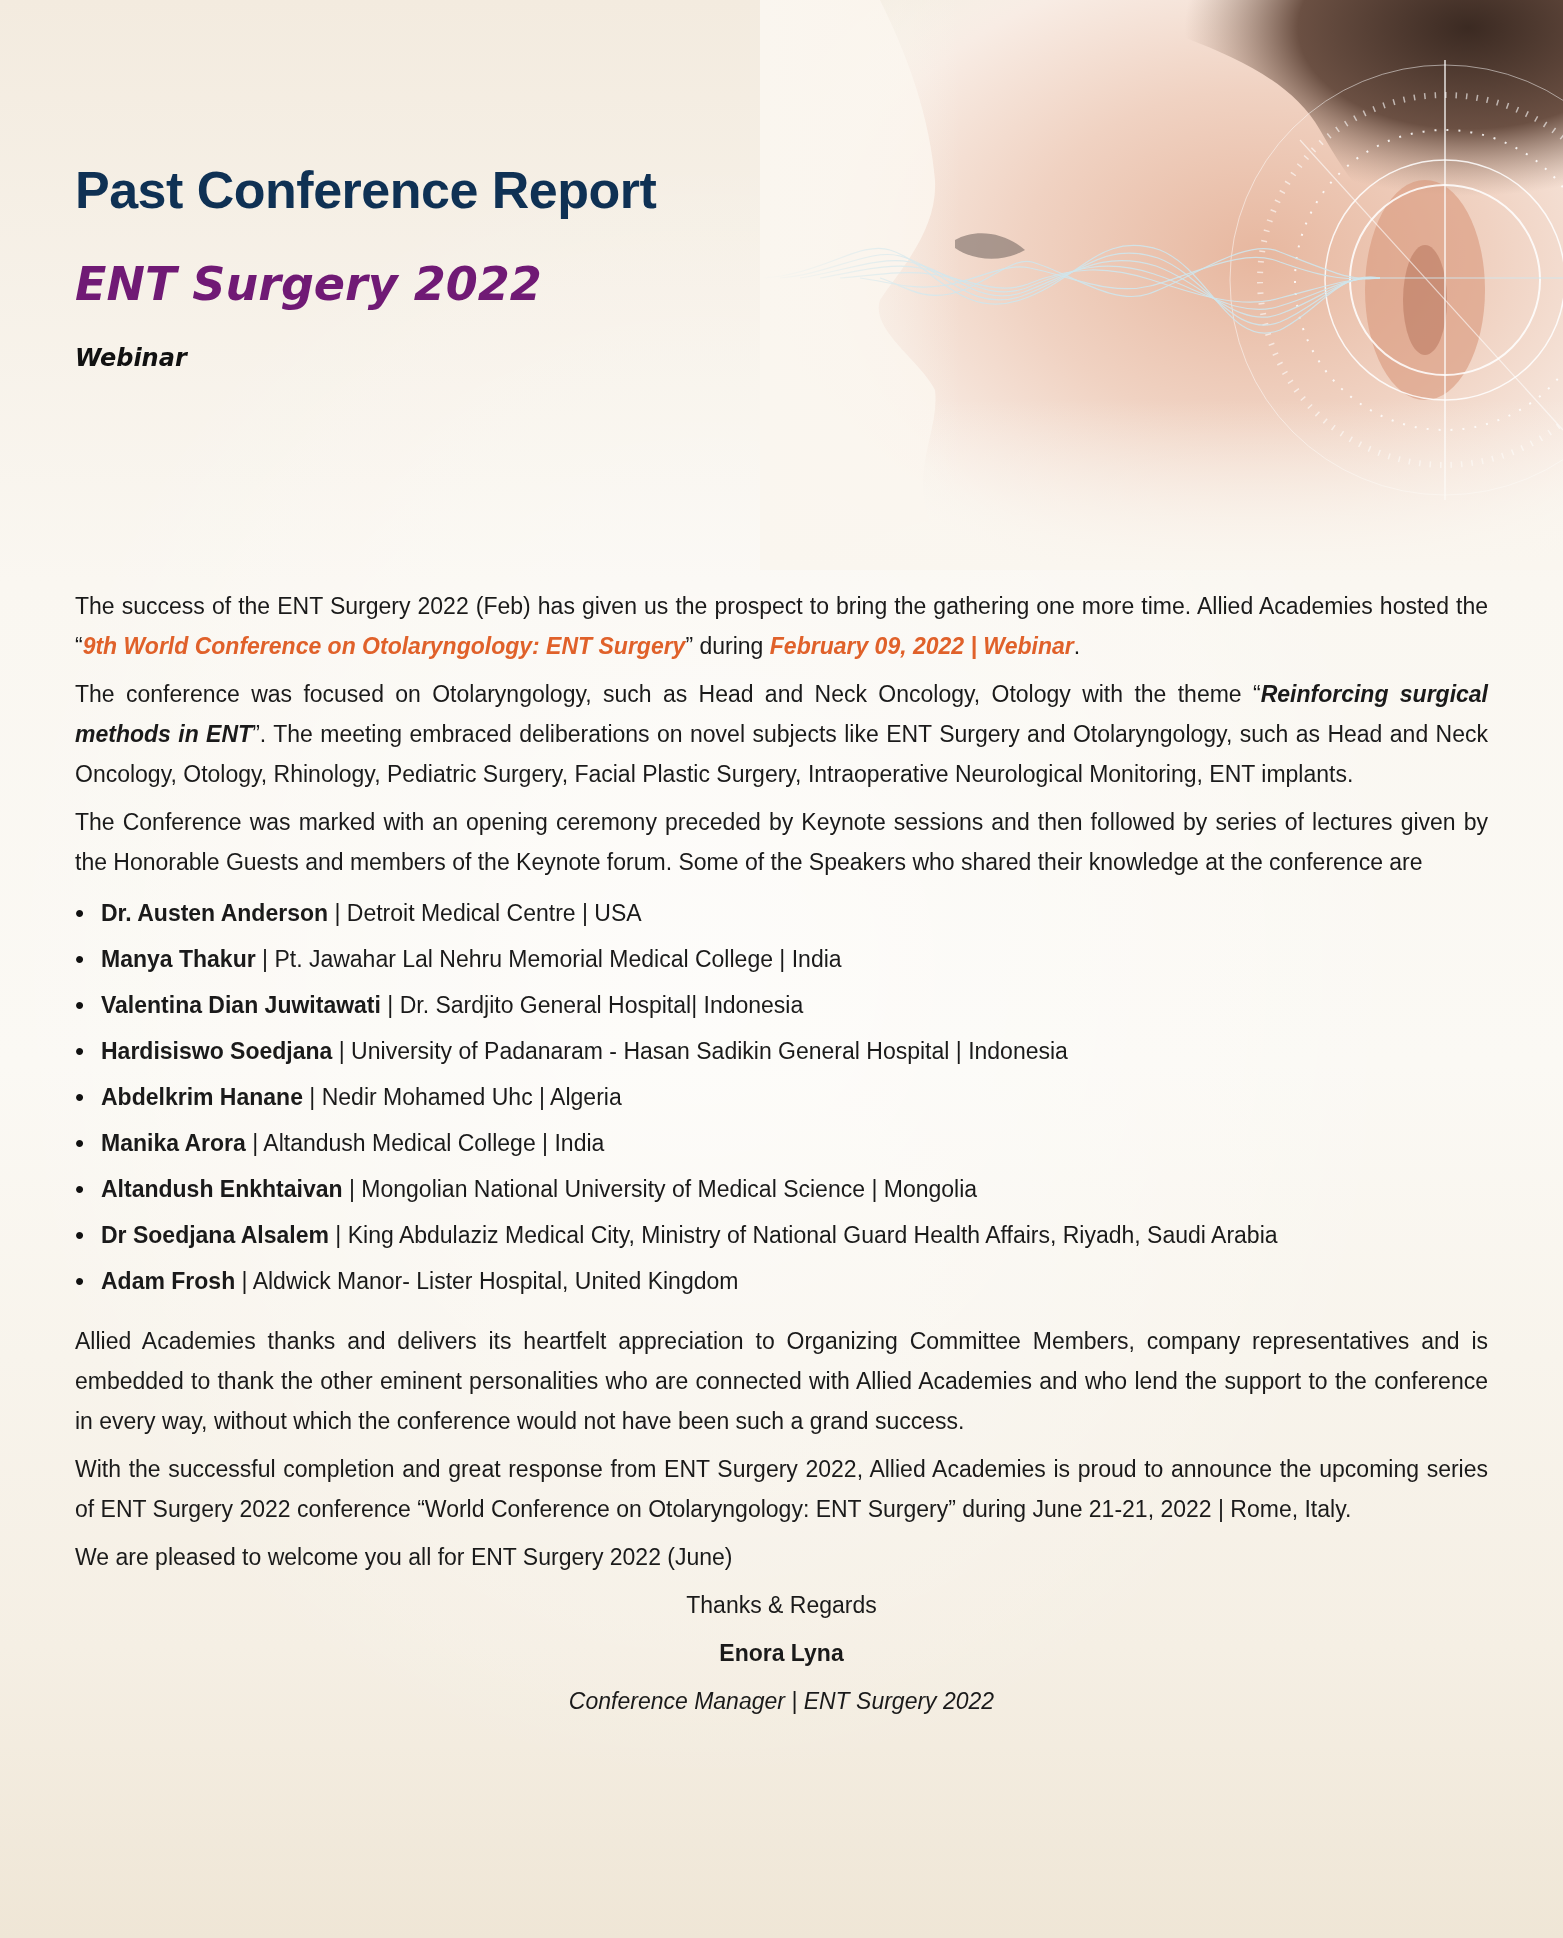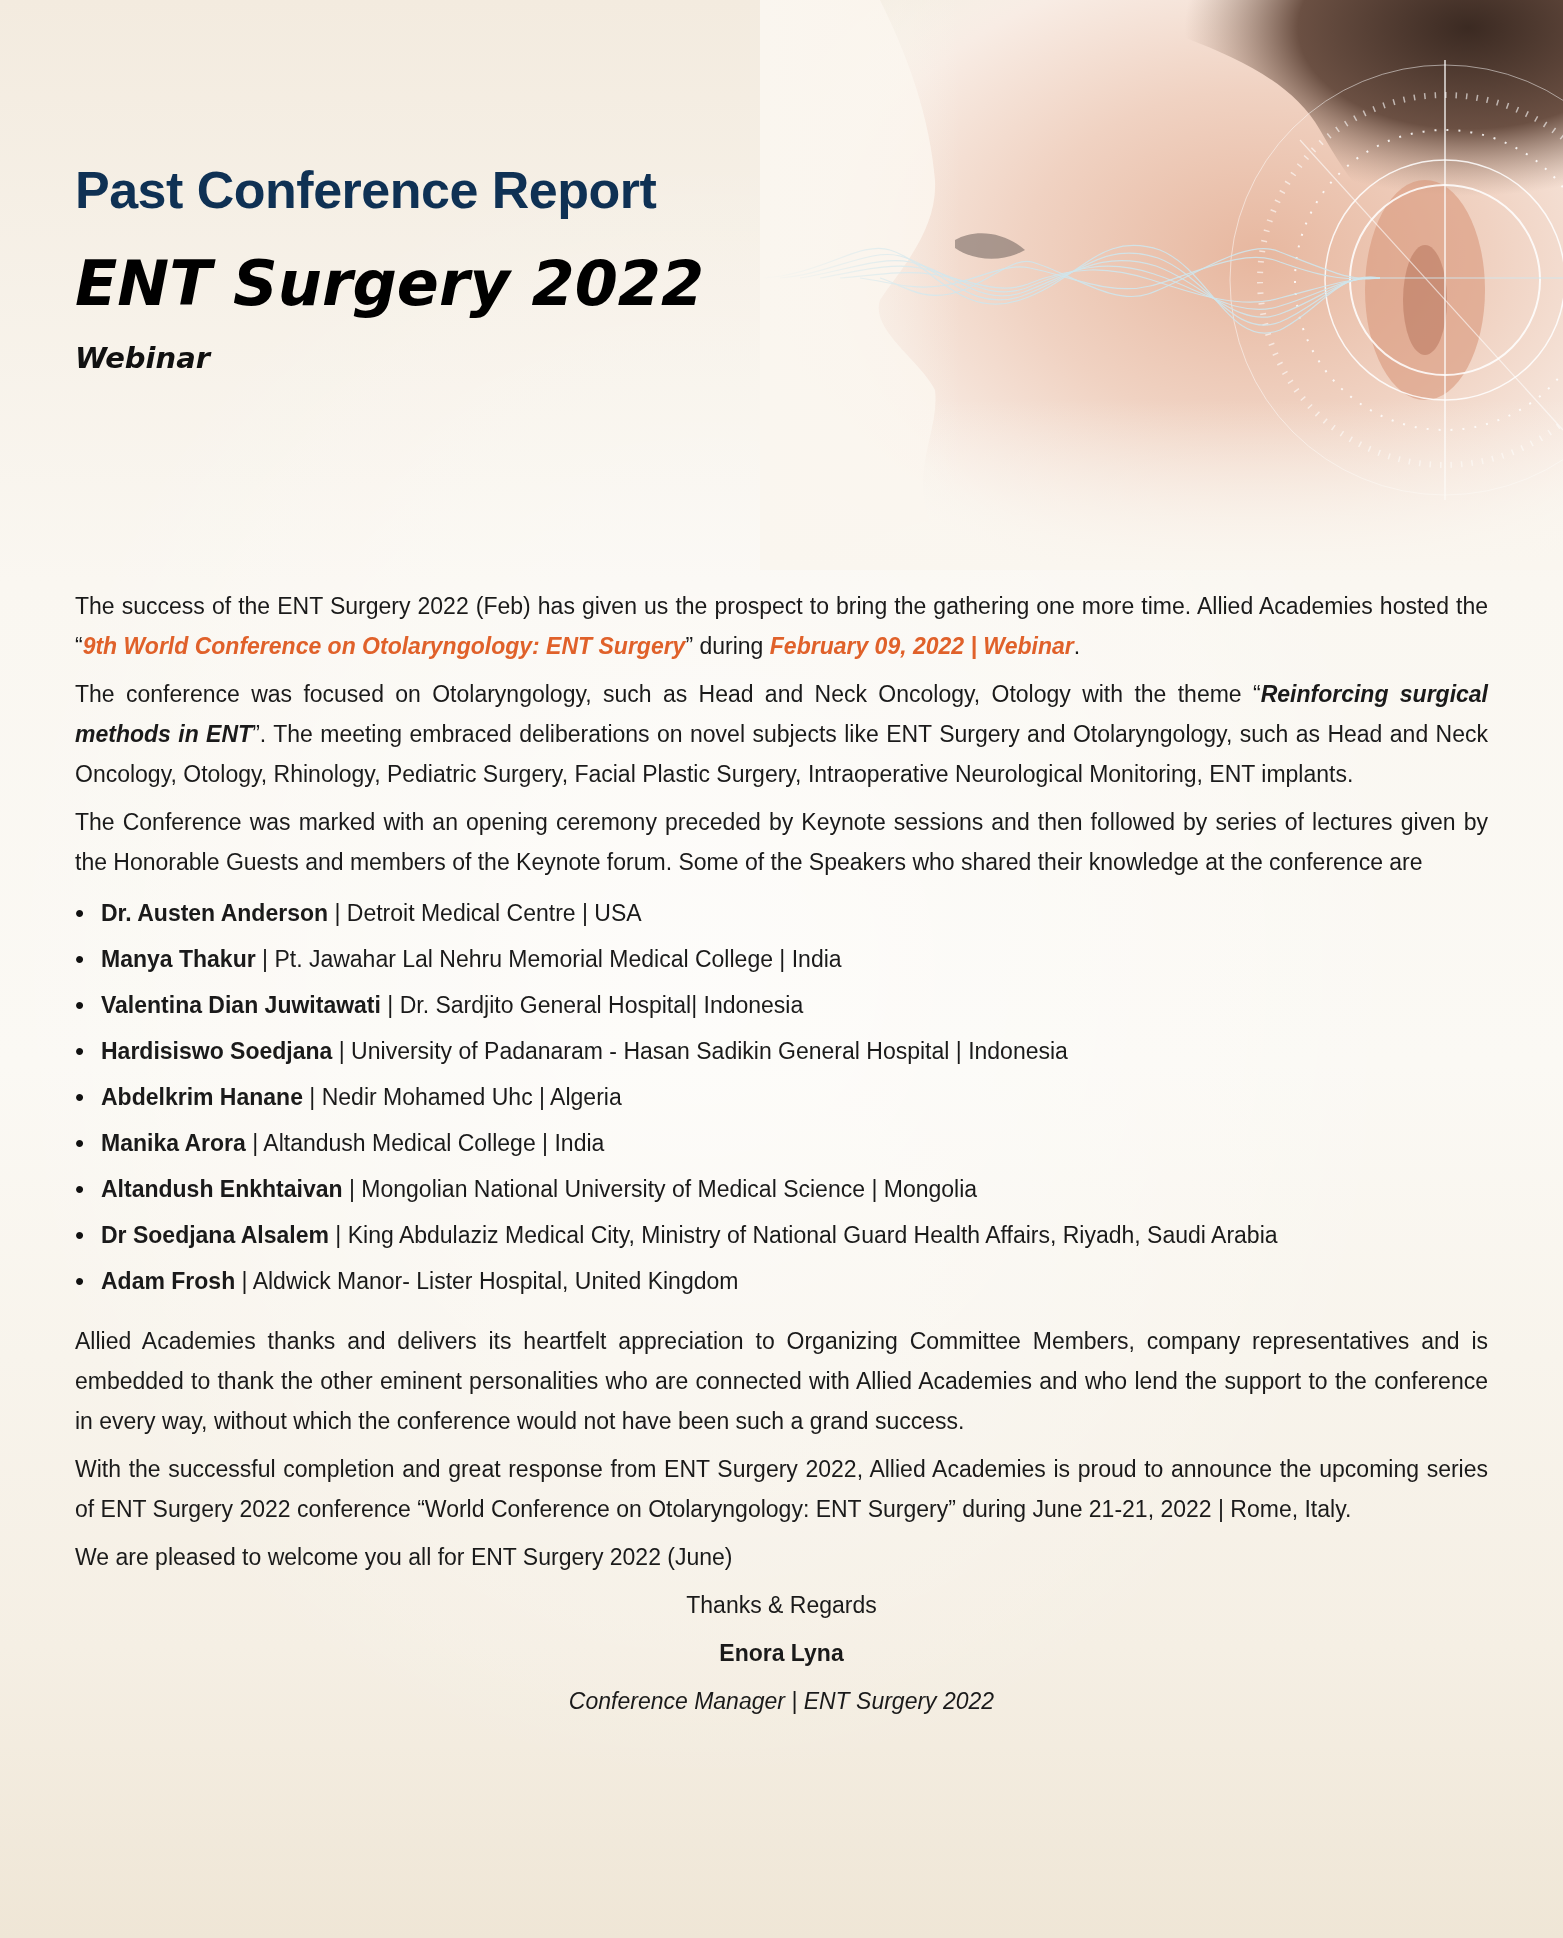--- a/index.html
+++ b/index.html
@@ -17,25 +17,25 @@
     position: absolute; left: 760px; top: 0; width: 803px; height: 570px; overflow: hidden;
   }
   .hero-image svg { width: 100%; height: 100%; display: block; }
   .header { position: absolute; left: 75px; top: 160px; }
   .title {
     font-family: "Liberation Sans", sans-serif; font-weight: 700;
     font-size: 52px; color: #0f3154; margin: 0; line-height: 60px; letter-spacing: -0.5px;
   }
   .subtitle {
     font-family: "DejaVu Sans", sans-serif; font-weight: 700; font-style: italic;
-    font-size: 62px; color: #000000; margin: 36px 0 0 0; line-height: 56px;
+    font-size: 46px; color: #701a75; margin: 36px 0 0 0; line-height: 56px;
   }
   .event-type {
     font-family: "DejaVu Sans", sans-serif; font-weight: 700; font-style: italic;
-    font-size: 29px; color: #111; margin: 22px 0 0 0; line-height: 48px;
+    font-size: 24px; color: #111; margin: 22px 0 0 0; line-height: 48px;
   }
   .content {
     position: absolute; left: 75px; top: 586px; width: 1413px;
     font-family: "Liberation Sans", sans-serif; font-size: 23px; color: #1a1a1a;
     line-height: 40px;
   }
   .content p { margin: 0 0 8px 0; text-align: justify; }
   .hl { color: #e0612a; font-weight: 700; font-style: italic; }
   .bi { font-weight: 700; font-style: italic; }
   ul.speakers { list-style: none; margin: 0; padding: 0; }

